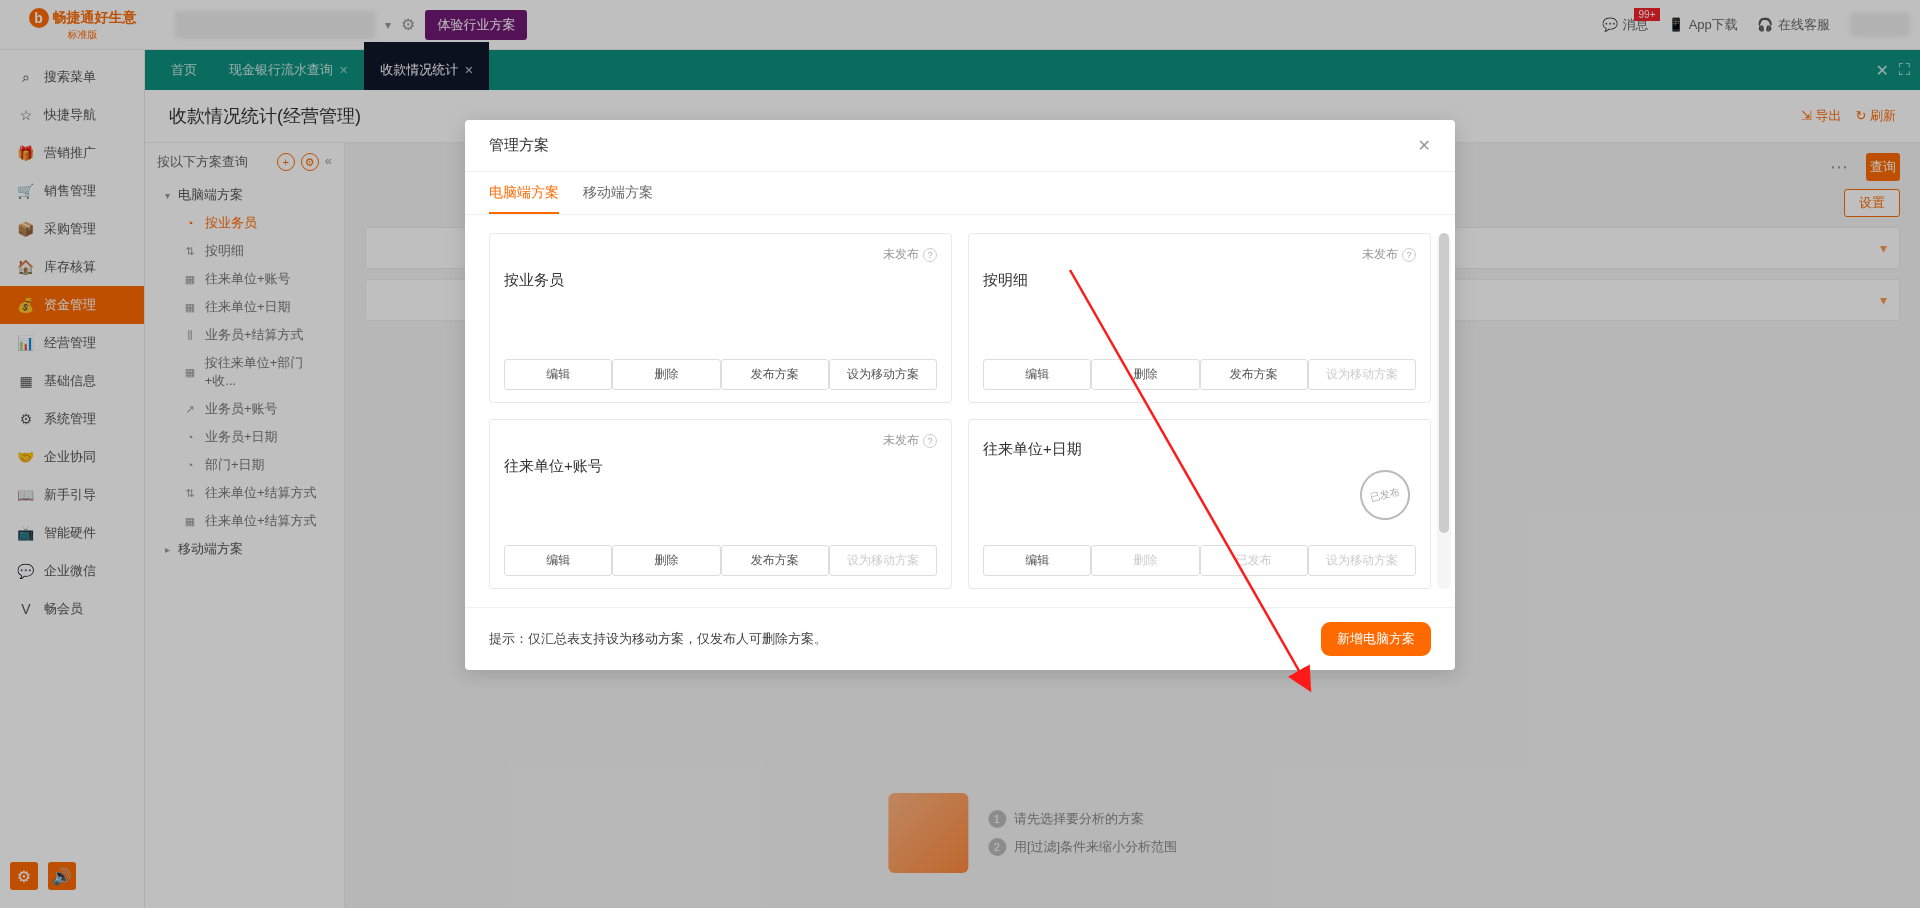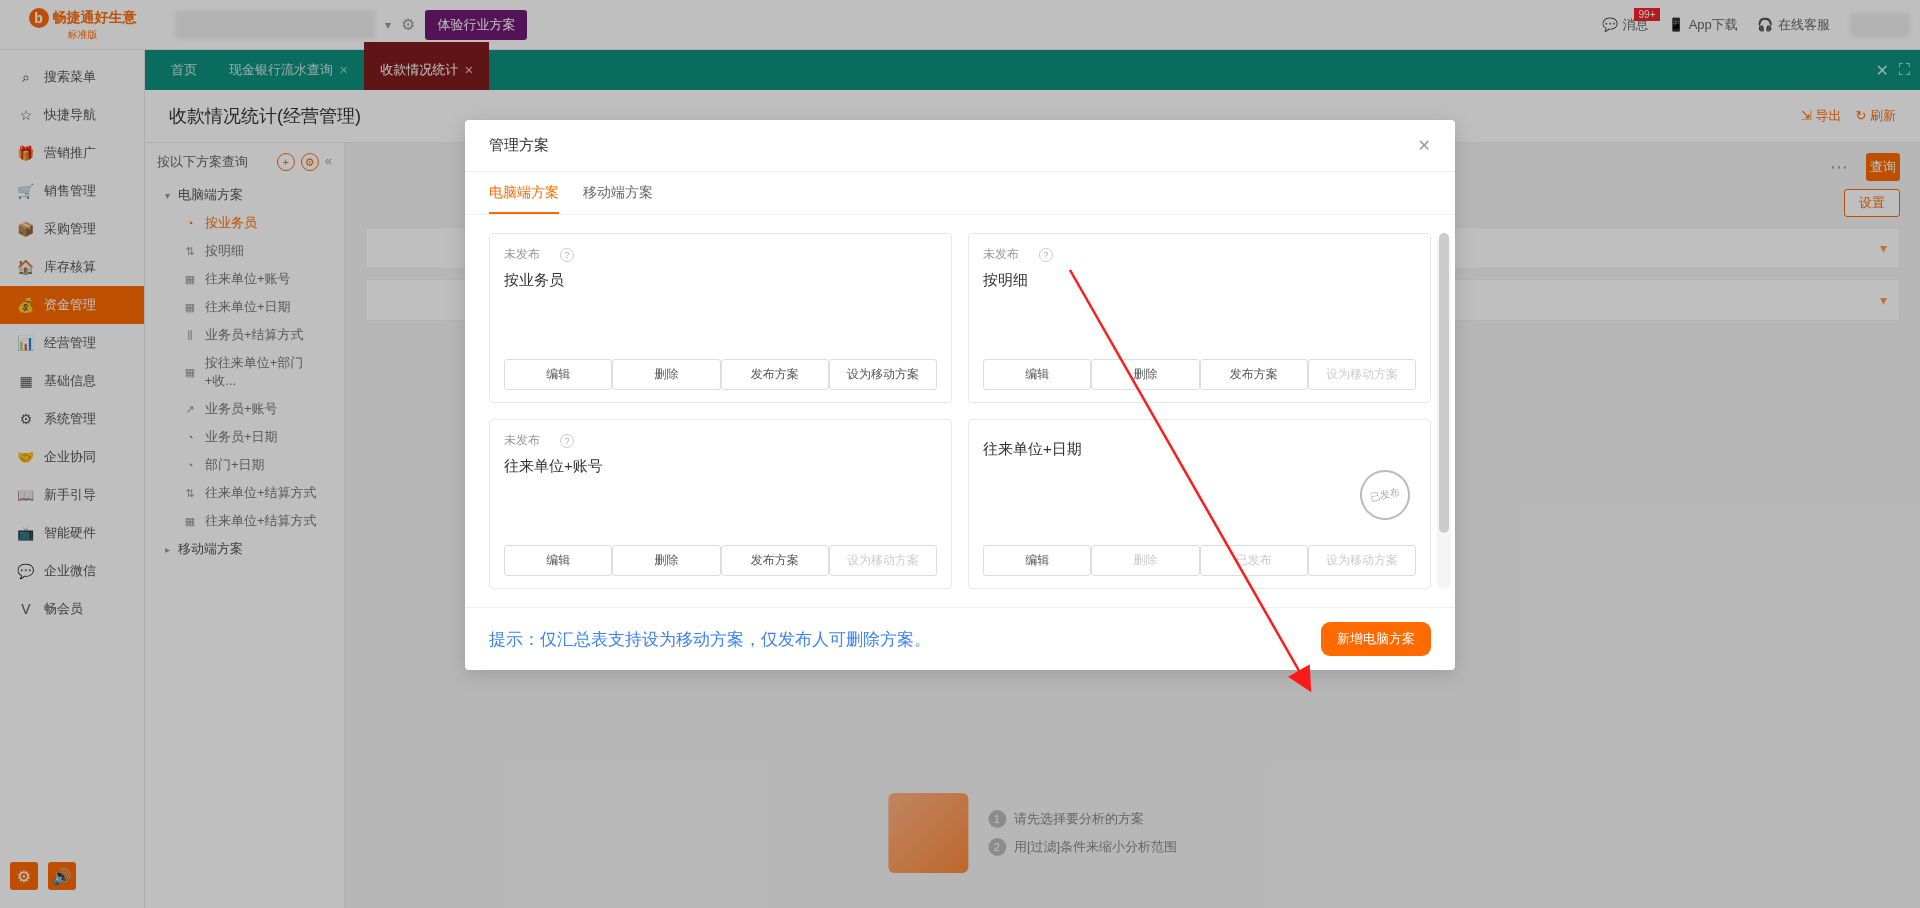--- a/index.html
+++ b/index.html
@@ -22,21 +22,21 @@
 .main-wrap{display:flex;height:calc(100% - 50px)}
 .sidebar{width:145px;background:#fff;border-right:1px solid #e8e8e8;padding:8px 0;display:flex;flex-direction:column}
 .side-item{display:flex;align-items:center;gap:10px;padding:10px 18px;font-size:13px;color:#555;cursor:pointer}
 .side-item.active{background:#ff6a00;color:#fff}
 .side-icon{width:16px;height:16px;display:inline-flex;align-items:center;justify-content:center;font-size:14px}
 .side-bottom{margin-top:auto;display:flex;padding:10px;gap:10px}
 .side-bottom-btn{width:28px;height:28px;background:#ff6a00;border-radius:3px;display:flex;align-items:center;justify-content:center;color:#fff;cursor:pointer}
 .content{flex:1;display:flex;flex-direction:column;position:relative}
 .tabs-bar{height:40px;background:#0d907f;display:flex;align-items:center;padding:0 10px;gap:5px}
 .tab{padding:0 16px;height:56px;display:flex;align-items:center;color:#cfe8e4;font-size:13px;cursor:pointer;gap:6px}
-.tab.active{background:#7f1d1d;color:#fff}
+.tab.active{background:#0f172a;color:#fff}
 .tab-close{font-size:11px;opacity:.7}
 .tabs-right{margin-left:auto;display:flex;gap:10px;color:#cfe8e4}
 .page-head{background:#fff;padding:14px 24px;display:flex;align-items:center;border-bottom:1px solid #eee}
 .page-title{font-size:18px;color:#333}
 .page-actions{margin-left:auto;display:flex;gap:14px;font-size:13px;color:#ff6a00;align-items:center}
 .page-body{flex:1;display:flex;background:#f5f5f5;position:relative}
 .scheme-panel{width:200px;background:#fff;border-right:1px solid #eee;padding:10px 0;font-size:13px}
 .scheme-head{display:flex;align-items:center;padding:0 12px 10px;color:#666;gap:6px}
 .scheme-head-icons{margin-left:auto;display:flex;gap:6px;color:#ff6a00}
 .circ-icon{width:18px;height:18px;border:1px solid #ff6a00;border-radius:50%;display:flex;align-items:center;justify-content:center;font-size:11px}
@@ -64,30 +64,30 @@
 .modal{width:990px;background:#fff;border-radius:4px;box-shadow:0 4px 20px rgba(0,0,0,.15);display:flex;flex-direction:column;max-height:660px}
 .modal-head{padding:16px 24px;display:flex;align-items:center;border-bottom:1px solid #f0f0f0}
 .modal-title{font-size:15px;color:#333}
 .modal-close{margin-left:auto;color:#999;font-size:16px;cursor:pointer}
 .modal-tabs{display:flex;padding:12px 24px 0;gap:24px;border-bottom:1px solid #f0f0f0}
 .mtab{padding-bottom:10px;font-size:14px;color:#666;cursor:pointer;border-bottom:2px solid transparent}
 .mtab.active{color:#ff6a00;border-bottom-color:#ff6a00}
 .modal-body{padding:18px 24px;overflow-y:auto;flex:1;position:relative}
 .cards-grid{display:grid;grid-template-columns:1fr 1fr;gap:16px}
 .card{border:1px solid #e8e8e8;border-radius:4px;padding:12px 14px;display:flex;flex-direction:column;min-height:170px;position:relative}
-.card-top{display:flex;align-items:center;gap:20px;font-size:12px;color:#999}
+.card-top{display:flex;justify-content:flex-end;align-items:center;gap:4px;font-size:12px;color:#999}
 .pub-tag{border:1px solid #ff6a00;color:#ff6a00;font-size:11px;padding:1px 6px;border-radius:2px;margin-right:auto}
 .info-icon{width:14px;height:14px;border:1px solid #ccc;border-radius:50%;display:inline-flex;align-items:center;justify-content:center;font-size:9px;color:#aaa}
 .card-title{font-size:15px;color:#333;margin-top:8px}
 .stamp{position:absolute;right:20px;top:50px;width:50px;height:50px;border:2px solid #bbb;border-radius:50%;display:flex;align-items:center;justify-content:center;font-size:10px;color:#aaa;transform:rotate(-12deg)}
 .card-actions{margin-top:auto;display:flex;}
 .card-btn{flex:1;border:1px solid #ddd;background:#fff;padding:6px 0;font-size:12px;color:#555;border-radius:3px;cursor:pointer;text-align:center}
 .card-btn.disabled{color:#ccc;cursor:not-allowed}
 .modal-foot{padding:14px 24px;border-top:1px solid #f0f0f0;display:flex;align-items:center}
-.foot-hint{font-size:17px;color:#3b82f6}
+.foot-hint{font-size:13px;color:#404040}
 .add-btn{margin-left:auto;background:#ff6a00;color:#fff;border:none;padding:8px 16px;border-radius:9px;font-size:13px;cursor:pointer}
 .scroll-stub{position:absolute;right:4px;top:18px;bottom:18px;width:14px;background:#f5f5f5;border-radius:7px}
 .scroll-thumb{position:absolute;top:0;left:2px;width:10px;height:300px;background:#ccc;border-radius:5px}
 .arrow-svg{position:absolute;top:0;left:0;pointer-events:none;z-index:200}
 </style>
 </head>
 <body>
 
 <div class="topbar">
   <div class="logo-area">

